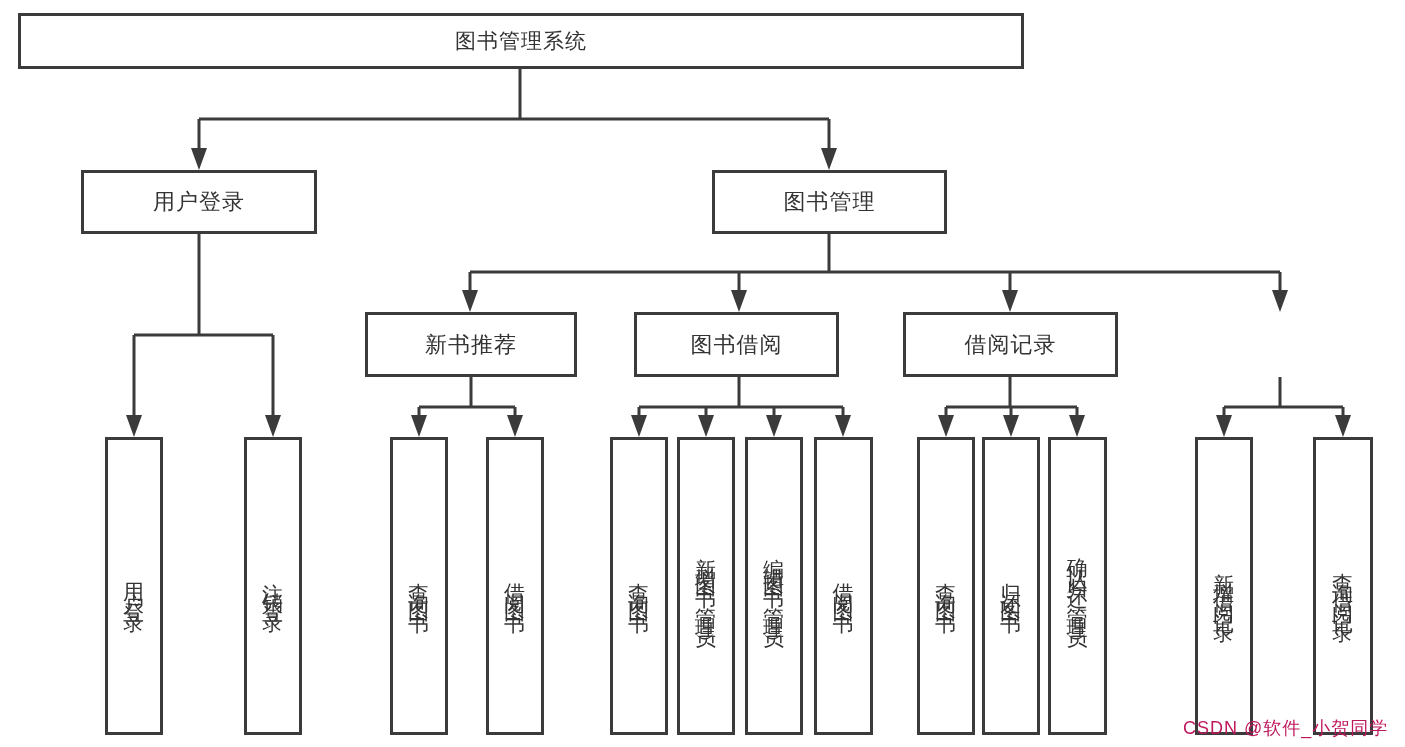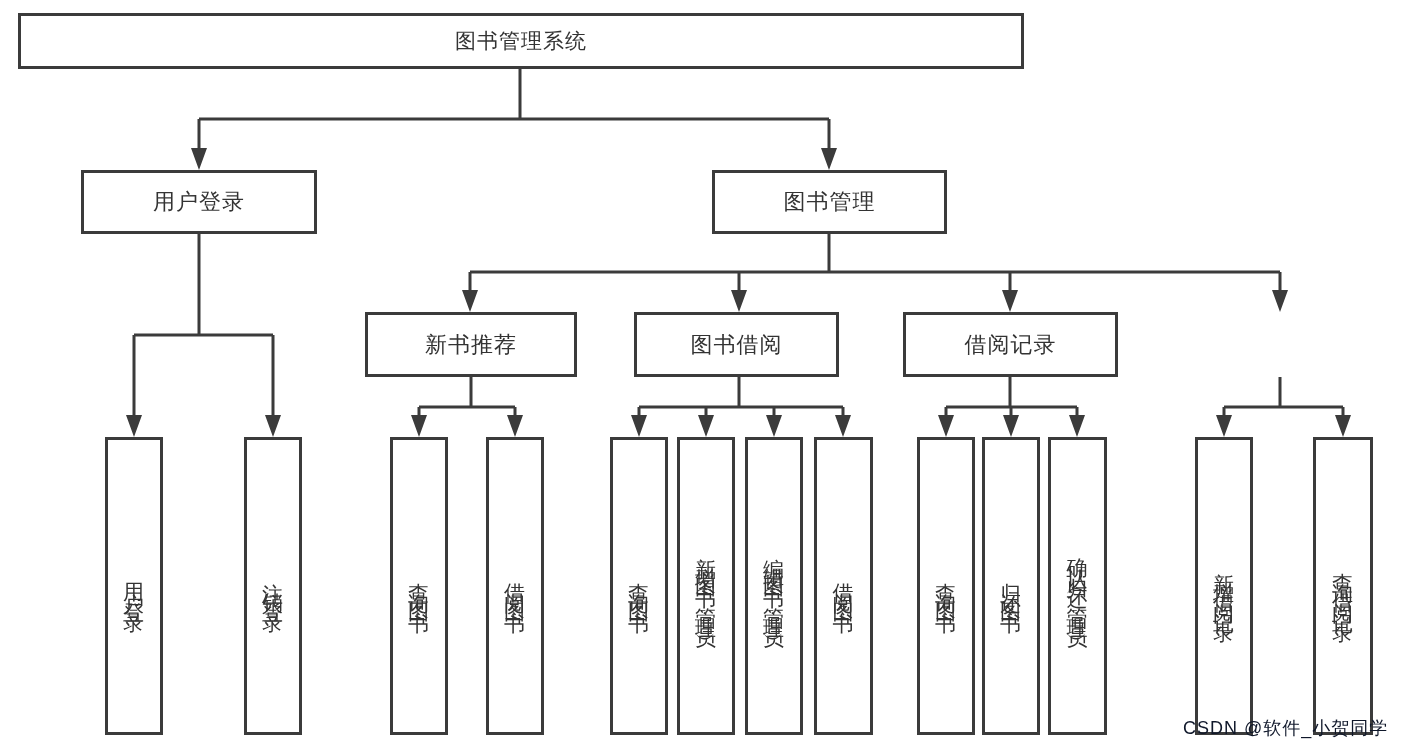--- a/index.html
+++ b/index.html
@@ -13,21 +13,21 @@
     display:flex;align-items:center;justify-content:center;box-sizing:border-box;
   }
   .h-label{font-size:22px;letter-spacing:1px;white-space:nowrap;}
   .root-label{font-size:21px;}
   .v-label{
     font-size:21px;writing-mode:vertical-rl;text-orientation:upright;
     letter-spacing:10px;line-height:1;
   }
   #watermark{
     position:absolute;left:1183px;top:716px;width:222px;
-    font-size:18px;color:#0f172a;letter-spacing:1px;white-space:nowrap;z-index:5;
+    font-size:18px;color:#be185d;letter-spacing:1px;white-space:nowrap;z-index:5;
   }
 </style>
 </head>
 <body>
 
 <div id="canvas">
 
   <svg id="connectors" viewBox="0 0 1405 747" xmlns="http://www.w3.org/2000/svg">
 
     <path fill="none" stroke="#3b3b3b" stroke-width="3" d="

